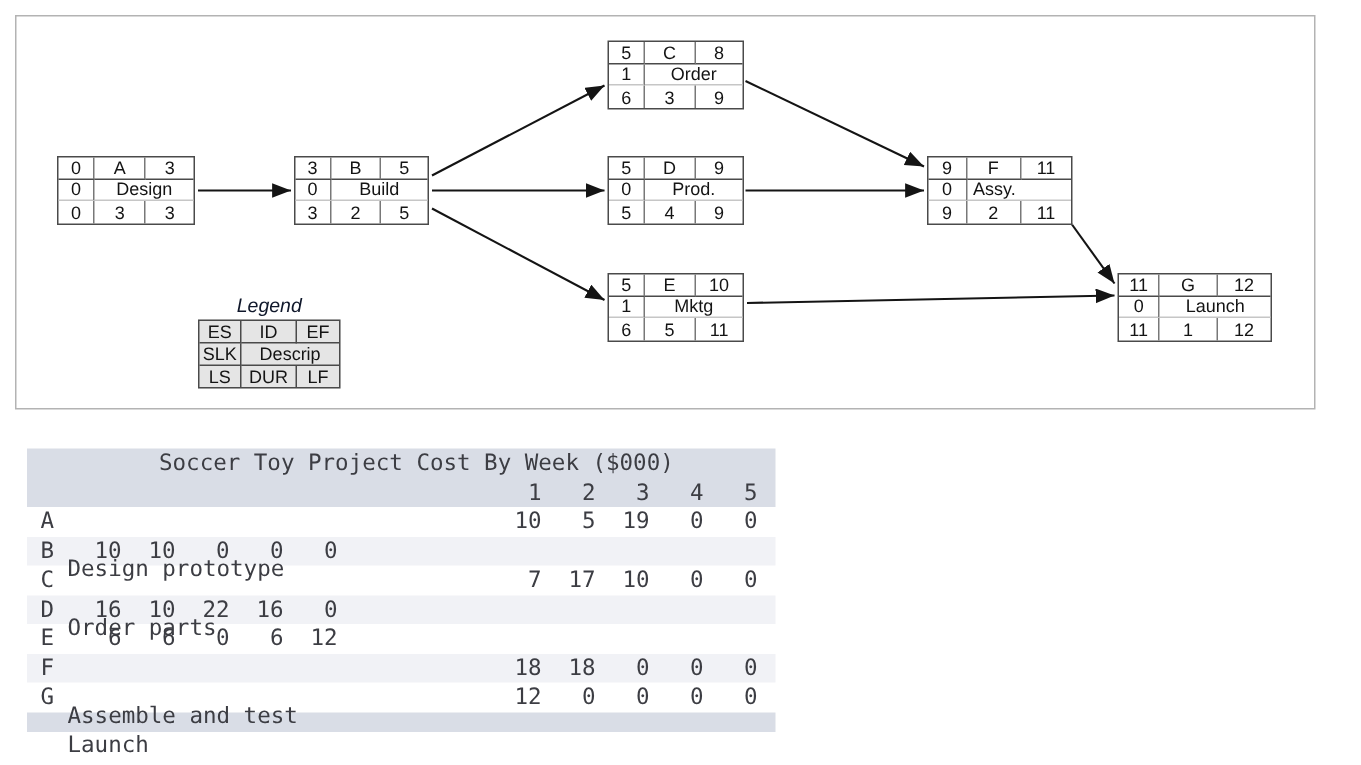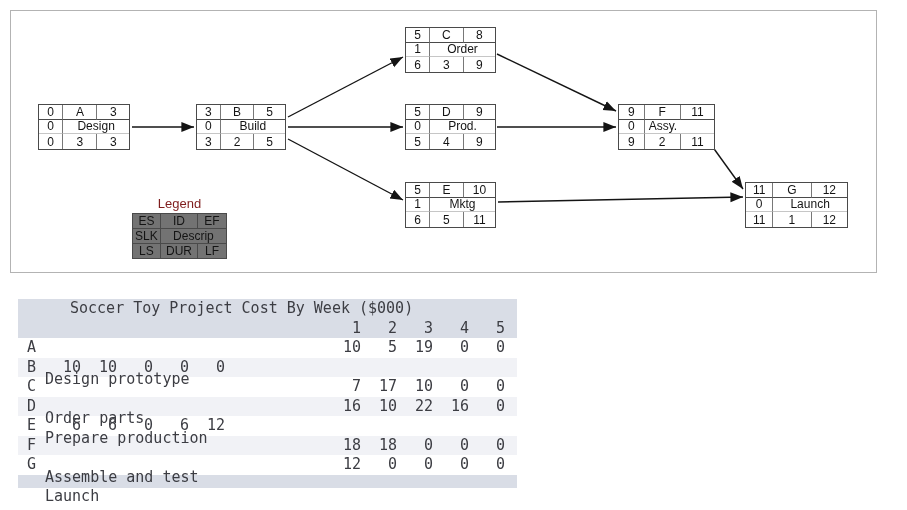--- a/index.html
+++ b/index.html
@@ -30,39 +30,39 @@
   }
   .vr  { border-right:1px solid #787878; }
   .vrd { border-right:1px solid #4a4a4a; }
   .hbd { border-bottom:1px solid #4a4a4a; }
   .hbl { border-bottom:1px solid #c6c6c6; }
   .span2 { grid-column:2/4; }
   .alignleft { justify-content:flex-start !important; padding-left:4px; }
 
   .legend-title {
     position:absolute; left:132px; top:196px; width:95px;
-    text-align:center; font-size:13px; color:#7f1d1d;
+    text-align:center; font-size:13px; color:#0f172a;font-style:italic;
   }
   .legend-table {
     position:absolute; left:132px; top:213px; width:95px; height:46px;
     box-sizing:border-box; display:grid;
     grid-template-columns:30% 40% 30%; grid-template-rows:1fr 1fr 1fr;
-    border:1px solid #4a4a4a; background:#737373;
+    border:1px solid #4a4a4a; background:#e5e5e5;
     font-size:12px; color:#141414;
   }
 
   
   .cost {
     position:absolute; left:18px; top:299px; width:499px;
     font-family:"DejaVu Sans Mono", monospace;
     font-size:15px; color:#3c3d43;
   }
   .band-top { background:#d9dde6; }
   .band-bottom { height:13px; background:#d9dde6; }
-  .title-line { height:19.5px; line-height:19.5px; padding-left:52px; white-space:pre; }
+  .title-line { height:19.5px; line-height:19.5px; padding-left:52px; white-space:pre;margin-left:36px; }
   .trow { display:flex; height:19.5px; line-height:19.5px; padding-left:9px; box-sizing:border-box; }
   .tletter { width:18px; }
   .tlabel  { width:280px; white-space:pre;margin-top:32px; }
   .tval    { width:36px; text-align:right; }
   .alt { background:#f1f2f6; }
 </style>
 </head>
 <body>
 
 <div class="diagram-frame"></div>
@@ -207,21 +207,20 @@
     <span class="tletter">C</span>
     <span class="tlabel">Order parts</span>
     <span class="tval">7</span>
     <span class="tval">17</span>
     <span class="tval">10</span>
     <span class="tval">0</span>
     <span class="tval">0</span>
   </div>
   <div class="trow alt">
     <span class="tletter">D</span>
-    <span class="tlabel">Prepare production</span>
     <span class="tval">16</span>
     <span class="tval">10</span>
     <span class="tval">22</span>
     <span class="tval">16</span>
     <span class="tval">0</span>
   </div>
   <div class="trow">
     <span class="tletter">E</span>
     <span class="tval">6</span>
     <span class="tval">6</span>

